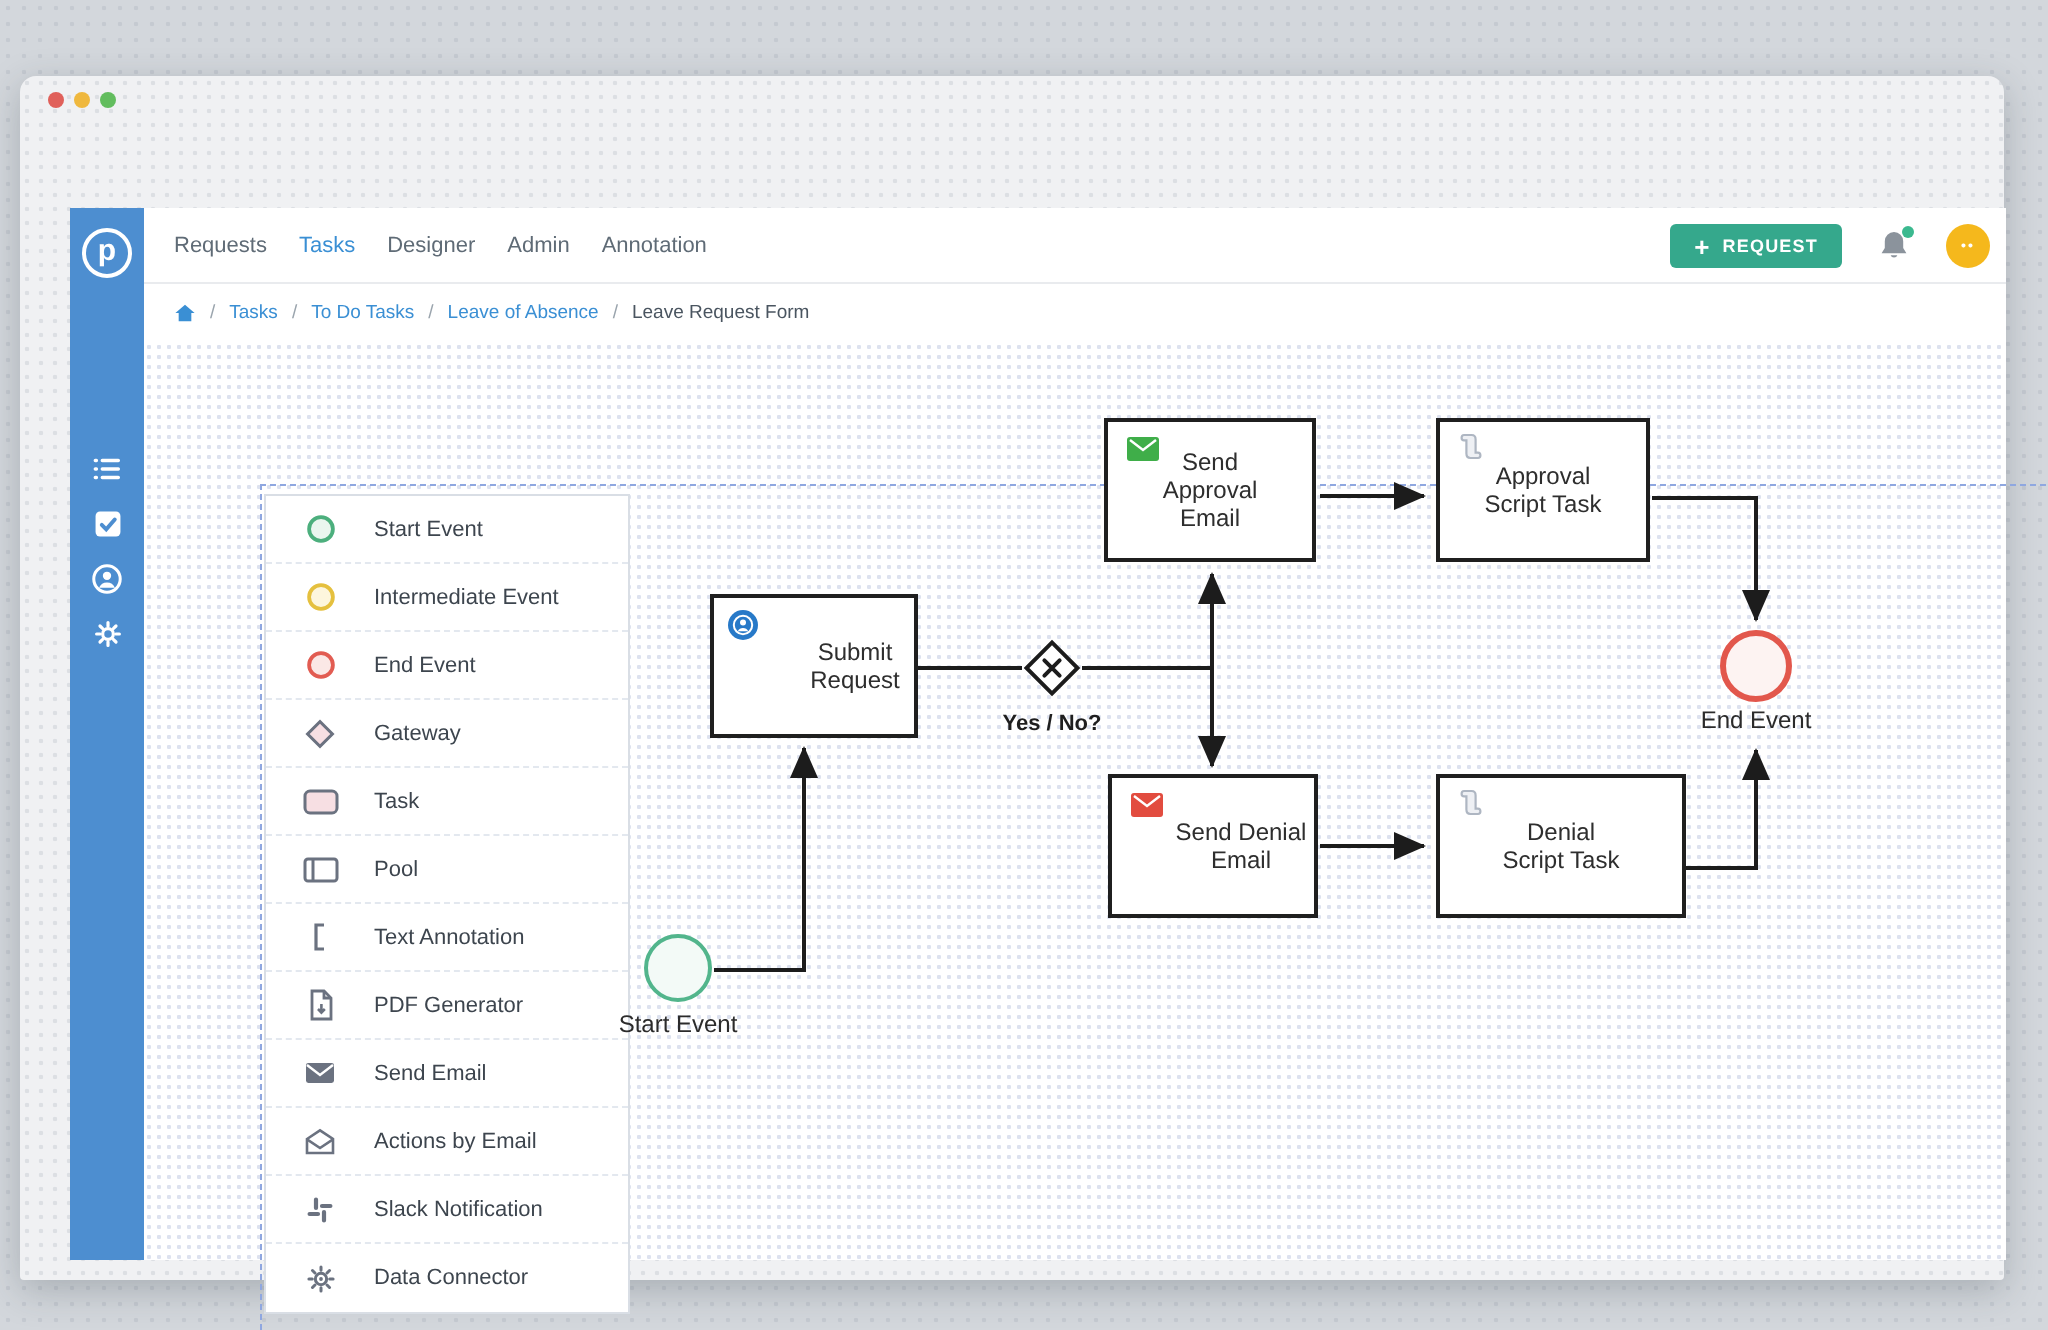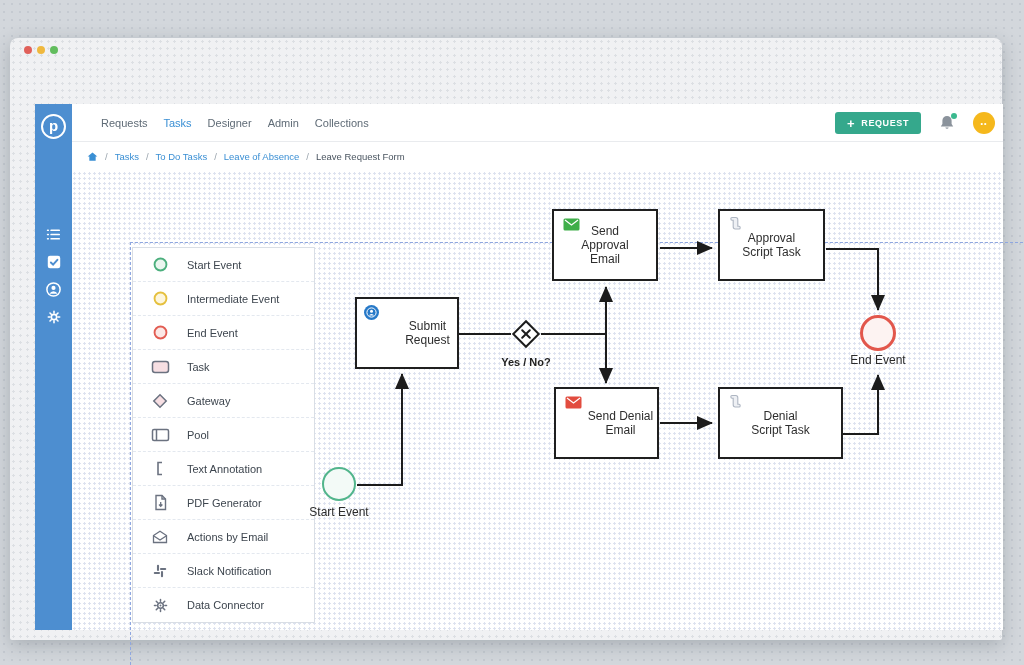--- a/index.html
+++ b/index.html
@@ -25,21 +25,21 @@
 
   
   .rail { position:absolute; left:0; top:0; width:37px; height:526px; background:#4d8ed0; }
   .logo { position:absolute; left:6px; top:10px; width:25px; height:25px; border:2.5px solid #fff;
     border-radius:50%; color:#fff; font-weight:bold; font-size:15px; line-height:20px; text-align:center; }
   .rail-ico { position:absolute; left:9px; width:19px; height:19px; display:flex; align-items:center; justify-content:center; cursor:pointer; }
 
   
   .hdr { position:absolute; left:37px; top:0; width:931px; height:38px; background:#fff;
     border-bottom:1px solid #e9ebee; display:flex; align-items:center; }
-  .nav { display:flex; gap:16px; margin-left:29px; font-size:11px; color:#5f6b76;text-align:right; }
+  .nav { display:flex; gap:16px; margin-left:15px; font-size:11px; color:#5f6b76;text-align:right; }
   .nav span { cursor:pointer; }
   .nav .active { color:#3a8fd4; }
   .hdr-right { position:absolute; right:8px; top:0; height:38px; display:flex; align-items:center; gap:17px; }
   .req-btn { background:#35a88c; color:#fff; border:none; border-radius:3px; height:22px; padding:0 12px;
     font-size:9px; font-weight:bold; letter-spacing:.6px; display:flex; align-items:center; gap:6px; cursor:pointer;
     font-family:"Liberation Sans",sans-serif; }
   .req-btn .plus { font-size:13px; font-weight:bold; }
   .bell { position:relative; width:18px; height:18px; }
   .bell-dot { position:absolute; right:-1px; top:-1px; width:6px; height:6px; border-radius:50%; background:#3bb98f; }
   .avatar { width:22px; height:22px; border-radius:50%; background:#f5b81c; color:#fff;
@@ -125,21 +125,21 @@
           </svg>
         </div>
       </div>
 
       <div class="hdr">
         <div class="nav">
           <span>Requests</span>
           <span class="active">Tasks</span>
           <span>Designer</span>
           <span>Admin</span>
-          <span>Collections</span>
+          <span>Annotation</span>
         </div>
         <div class="hdr-right">
           <button class="req-btn">
             <span class="plus">+</span>
             <span>REQUEST</span>
           </button>
           <div class="bell">
             <svg width="18" height="18" viewBox="0 0 18 18">
               <path d="M9 2 a4.6 4.6 0 0 1 4.6 4.6 V10 l1.6 2.6 H2.8 L4.4 10 V6.6 A4.6 4.6 0 0 1 9 2 Z" fill="#8b939c"></path>
               <path d="M7.3 13.6 a1.8 1.8 0 0 0 3.4 0 z" fill="#8b939c"></path>
@@ -187,33 +187,33 @@
           <div class="p-row">
             <span class="p-ico">
               <svg width="17" height="17" viewBox="0 0 18 18">
                   <circle cx="9" cy="9" r="6.3" fill="#fbe8e6" stroke="#e25c52" stroke-width="2"></circle>
                 </svg>
             </span>
               <span class="p-label">End Event</span>
           </div>
           <div class="p-row">
             <span class="p-ico">
+              <svg width="18" height="18" viewBox="0 0 18 18">
+                  <rect x="4.6" y="4.6" width="8.8" height="8.8" transform="rotate(45 9 9)" fill="#f7dfe3" stroke="#6b7280" stroke-width="1.5"></rect>
+                </svg>
+            </span>
+              <span class="p-label">Gateway</span>
+          </div>
+          <div class="p-row">
+            <span class="p-ico">
               <svg width="19" height="16" viewBox="0 0 19 16">
                   <rect x="1.5" y="2.5" width="16" height="11" rx="2.5" fill="#f7dfe3" stroke="#6b7280" stroke-width="1.5"></rect>
                 </svg>
             </span>
               <span class="p-label">Task</span>
-          </div>
-          <div class="p-row">
-            <span class="p-ico">
-              <svg width="18" height="18" viewBox="0 0 18 18">
-                  <rect x="4.6" y="4.6" width="8.8" height="8.8" transform="rotate(45 9 9)" fill="#f7dfe3" stroke="#6b7280" stroke-width="1.5"></rect>
-                </svg>
-            </span>
-              <span class="p-label">Gateway</span>
           </div>
           <div class="p-row">
             <span class="p-ico">
               <svg width="19" height="16" viewBox="0 0 19 16">
                   <rect x="1.5" y="2.5" width="16" height="11" rx="1.5" fill="none" stroke="#6b7280" stroke-width="1.5"></rect>
                   <line x1="5.5" y1="2.5" x2="5.5" y2="13.5" stroke="#6b7280" stroke-width="1.5"></line>
                 </svg>
             </span>
               <span class="p-label">Pool</span>
           </div>
@@ -227,20 +227,29 @@
           </div>
           <div class="p-row">
             <span class="p-ico">
               <svg width="17" height="17" viewBox="0 0 17 17">
                   <path d="M4 1.5 H10 L13.5 5 V15.5 H4 Z" fill="none" stroke="#6b7280" stroke-width="1.4"></path>
                   <path d="M10 1.5 V5 H13.5" fill="none" stroke="#6b7280" stroke-width="1.4"></path>
                   <path d="M8.7 8 V12 M7 10.5 L8.7 12.3 L10.4 10.5" fill="none" stroke="#6b7280" stroke-width="1.3"></path>
                 </svg>
             </span>
               <span class="p-label">PDF Generator</span>
+          </div>
+          <div class="p-row">
+            <span class="p-ico">
+              <svg width="18" height="15" viewBox="0 0 18 15">
+                  <rect x="2" y="2.5" width="14" height="10" rx="1.2" fill="#6b7280"></rect>
+                  <path d="M2.5 3.5 L9 8.5 L15.5 3.5" fill="none" stroke="#fff" stroke-width="1.2"></path>
+                </svg>
+            </span>
+              <span class="p-label">Send Email</span>
           </div>
           <div class="p-row">
             <span class="p-ico">
               <svg width="18" height="16" viewBox="0 0 18 16">
                   <path d="M2.5 6.5 L9 2.2 L15.5 6.5 V13.5 H2.5 Z" fill="none" stroke="#6b7280" stroke-width="1.3"></path>
                   <path d="M2.5 6.7 L9 11 L15.5 6.7" fill="none" stroke="#6b7280" stroke-width="1.3"></path>
                 </svg>
             </span>
               <span class="p-label">Actions by Email</span>
           </div>

